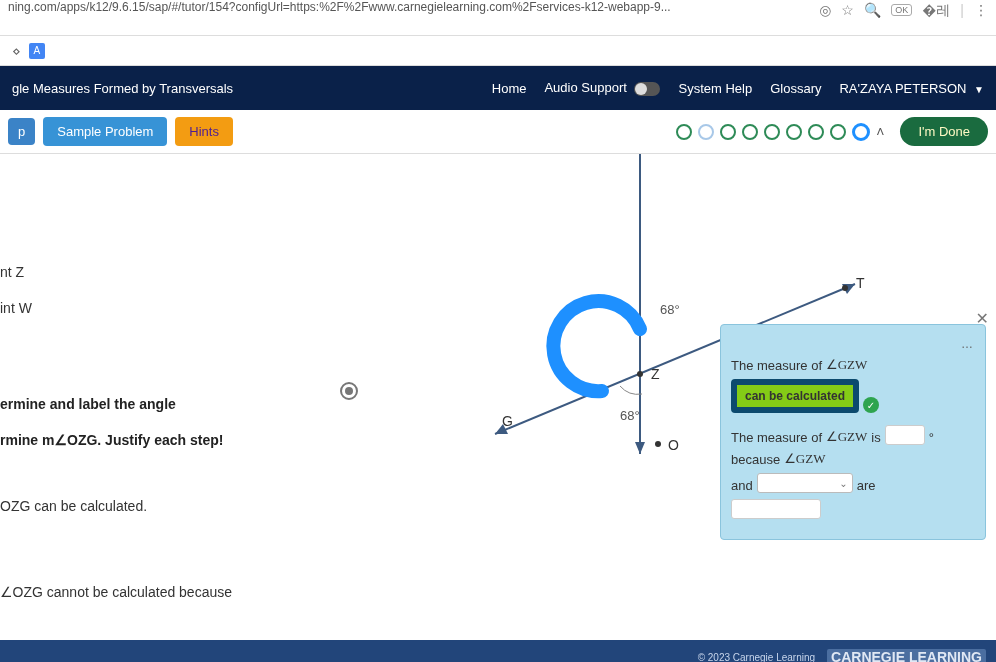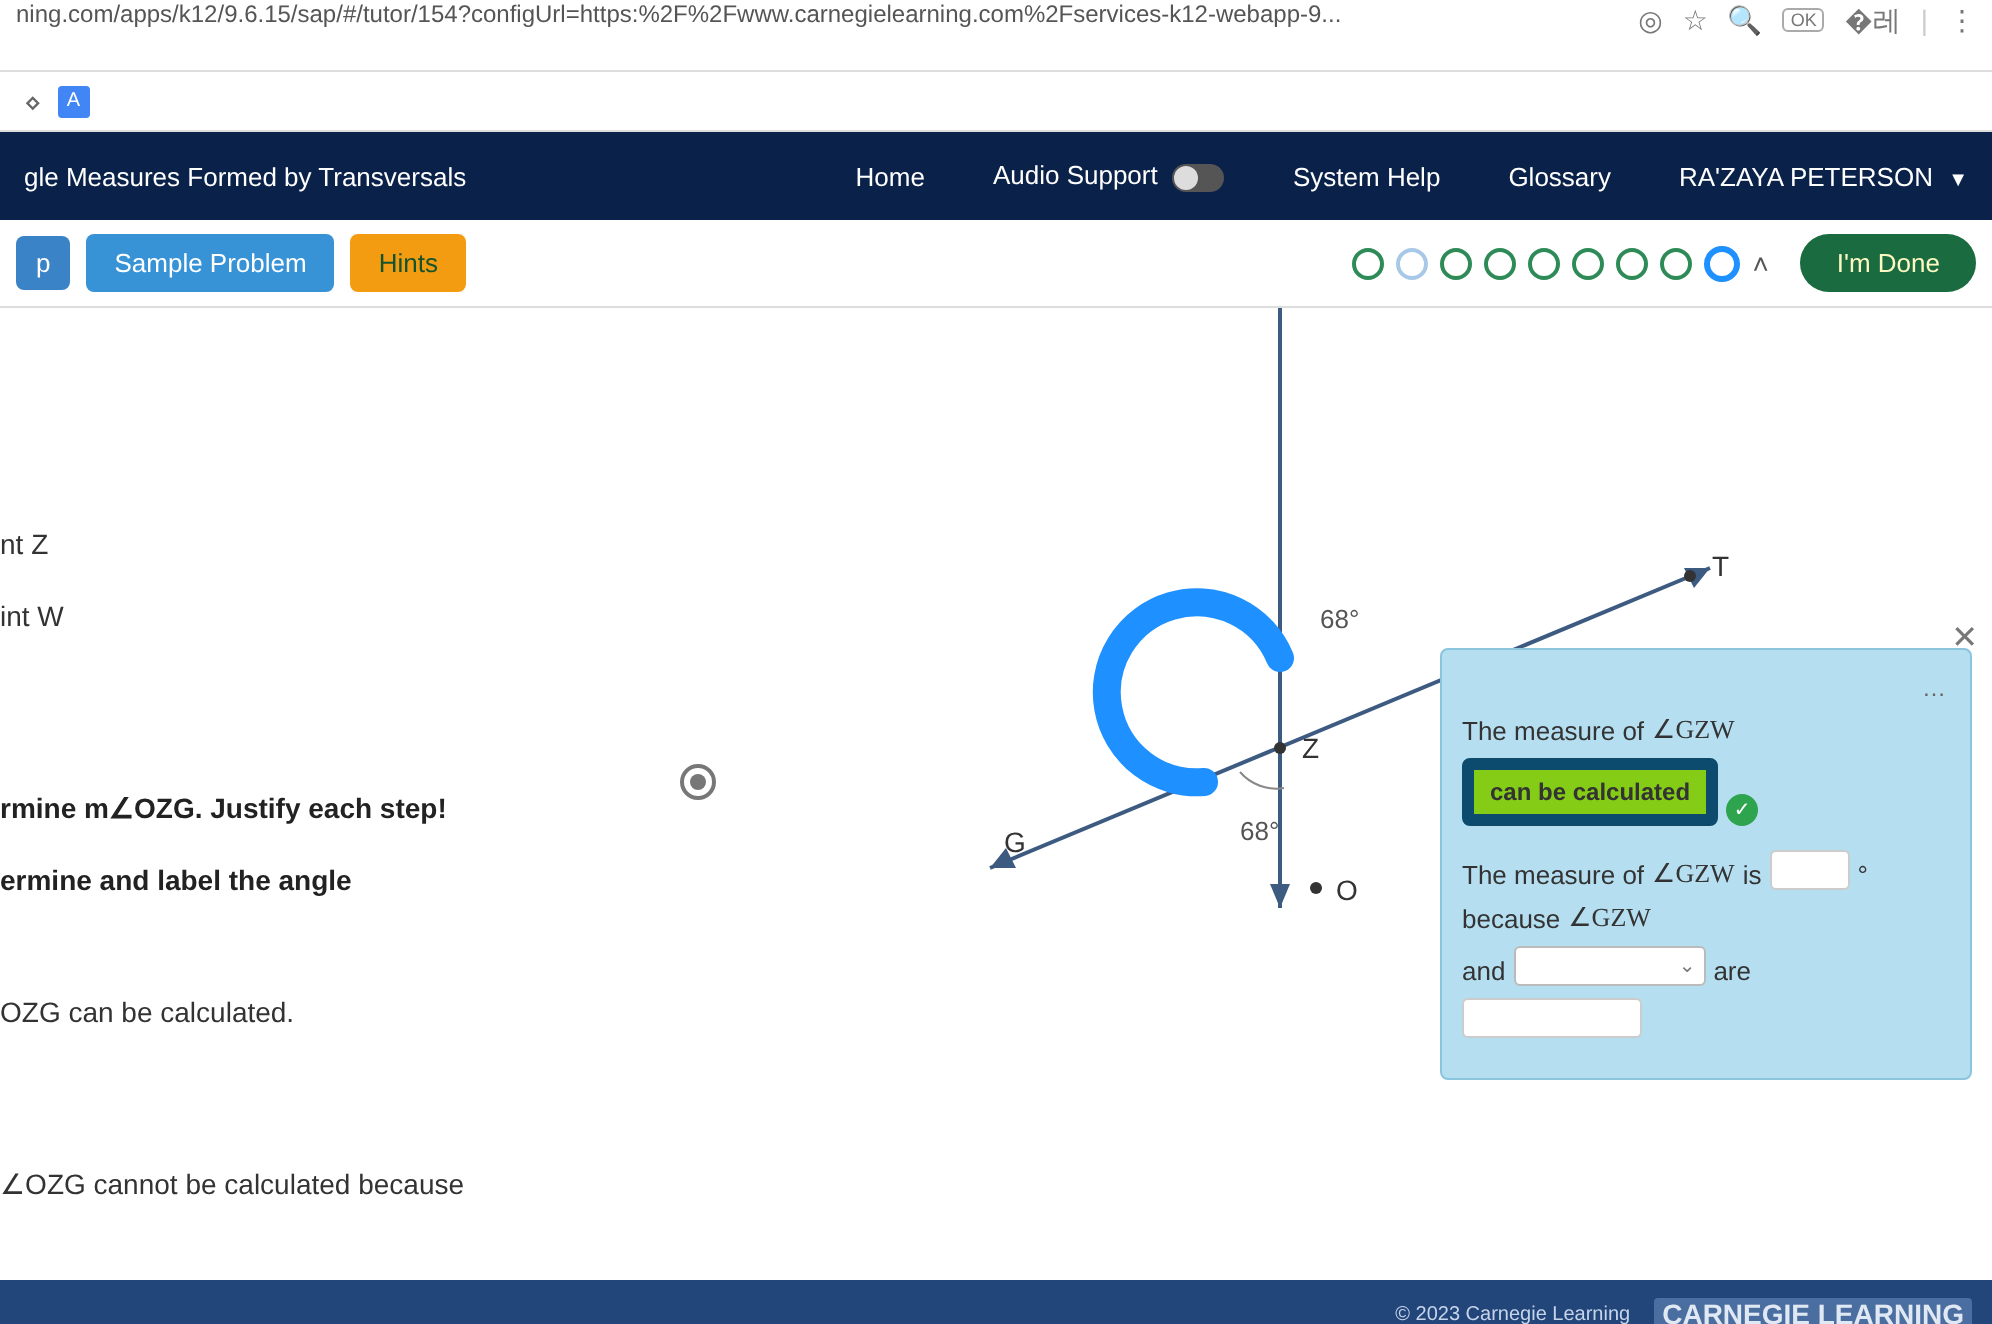--- a/index.html
+++ b/index.html
@@ -5,29 +5,29 @@
   * { box-sizing: border-box; margin: 0; padding: 0; font-family: Arial, Helvetica, sans-serif; }
   body { width: 996px; height: 662px; overflow: hidden; background: #f5f5f5; }
 
   .chrome-bar { height: 36px; background: #fff; border-bottom: 1px solid #ddd; display: flex; align-items: flex-start; padding: 0 8px; font-size: 12px; color: #555; gap: 8px; }
   .url { flex: 1; overflow: hidden; white-space: nowrap; }
   .chrome-icons { display: flex; gap: 10px; color: #777; font-size: 14px; align-items: center; }
 
   .bookmarks { height: 30px; background: #fff; border-bottom: 1px solid #ddd; display:flex; align-items:center; padding:0 12px; gap:8px; }
   .bookmark-icon { width:16px; height:16px; background:#4285f4; border-radius:2px; font-size:10px; color:#fff; display:flex; align-items:center; justify-content:center; }
 
-  .app-header { height: 44px; background: linear-gradient(to right, #0a2149, #0a2149); display: flex; align-items: center; padding: 0 12px; color: #fff; font-size: 13px; gap: 34px; }
+  .app-header { height: 44px; background: linear-gradient(to right, #0a2149, #0a2149); display: flex; align-items: center; padding: 0 12px; color: #fff; font-size: 13px; gap: 18px; }
   .app-header .title { flex: 1; }
   .toggle { width: 26px; height: 14px; background: #555; border-radius: 10px; position: relative; display:inline-block; vertical-align:middle; margin-left:4px;}
   .toggle::after { content:""; position:absolute; width:12px; height:12px; background:#ddd; border-radius:50%; top:1px; left:1px; }
 
   .secondary-bar { height: 44px; background: #fff; display:flex; align-items:center; padding: 0 8px; gap: 8px; border-bottom:1px solid #ddd; }
   .tab-p { background:#3b83c7; color:#fff; padding:6px 10px; border-radius:4px; font-size:13px; }
   .btn-sample { background:#3793d6; color:#fff; padding:7px 14px; border-radius:4px; font-size:13px; }
-  .btn-hints { background:#f39c12; color:#14532d; padding:7px 14px; border-radius:4px; font-size:13px; }
+  .btn-hints { background:#f39c12; color:#4c1d95; padding:7px 14px; border-radius:4px; font-size:13px; }
   .progress { flex:1; display:flex; justify-content:flex-end; gap:6px; align-items:center; padding-right:8px; }
   .dot { width:16px; height:16px; border-radius:50%; border:2px solid #2e8b57; }
   .dot.current { border-color:#1e90ff; border-width:3px; width:18px; height:18px; }
   .dot.light { border-color:#a8c8e8; }
   .caret-up { font-size:14px; color:#555; }
   .btn-done { background:#1a6b3f; color:#fef9c3; padding:7px 18px; border-radius:16px; font-size:13px; }
 
   .workspace { position:relative; height: calc(662px - 36px - 30px - 44px - 44px - 22px); background:#fff; }
 
   .left-panel { position:absolute; left:0; top:0; width:300px; height:100%; padding:10px 6px 10px 0; font-size:14px; color:#333; }
@@ -113,22 +113,22 @@
 </div>
 
 <div class="workspace">
 
   <div class="left-panel">
     <div class="spacer"></div>
     <div class="spacer"></div>
     <div class="line">nt Z</div>
     <div class="line">int W</div>
     <div class="spacer"></div>
+    <div class="line bold">ermine and label the angle</div>
     <div class="line bold">rmine m∠OZG. Justify each step!</div>
-    <div class="line bold">ermine and label the angle</div>
     <div style="height:10px"></div>
     <div class="line">OZG can be calculated.</div>
     <div style="height:30px"></div>
     <div class="line">∠OZG cannot be calculated because</div>
   </div>
 
   <span class="radio-wrap"></span>
 
   <div class="figure">
     <svg viewBox="0 0 580 486">

